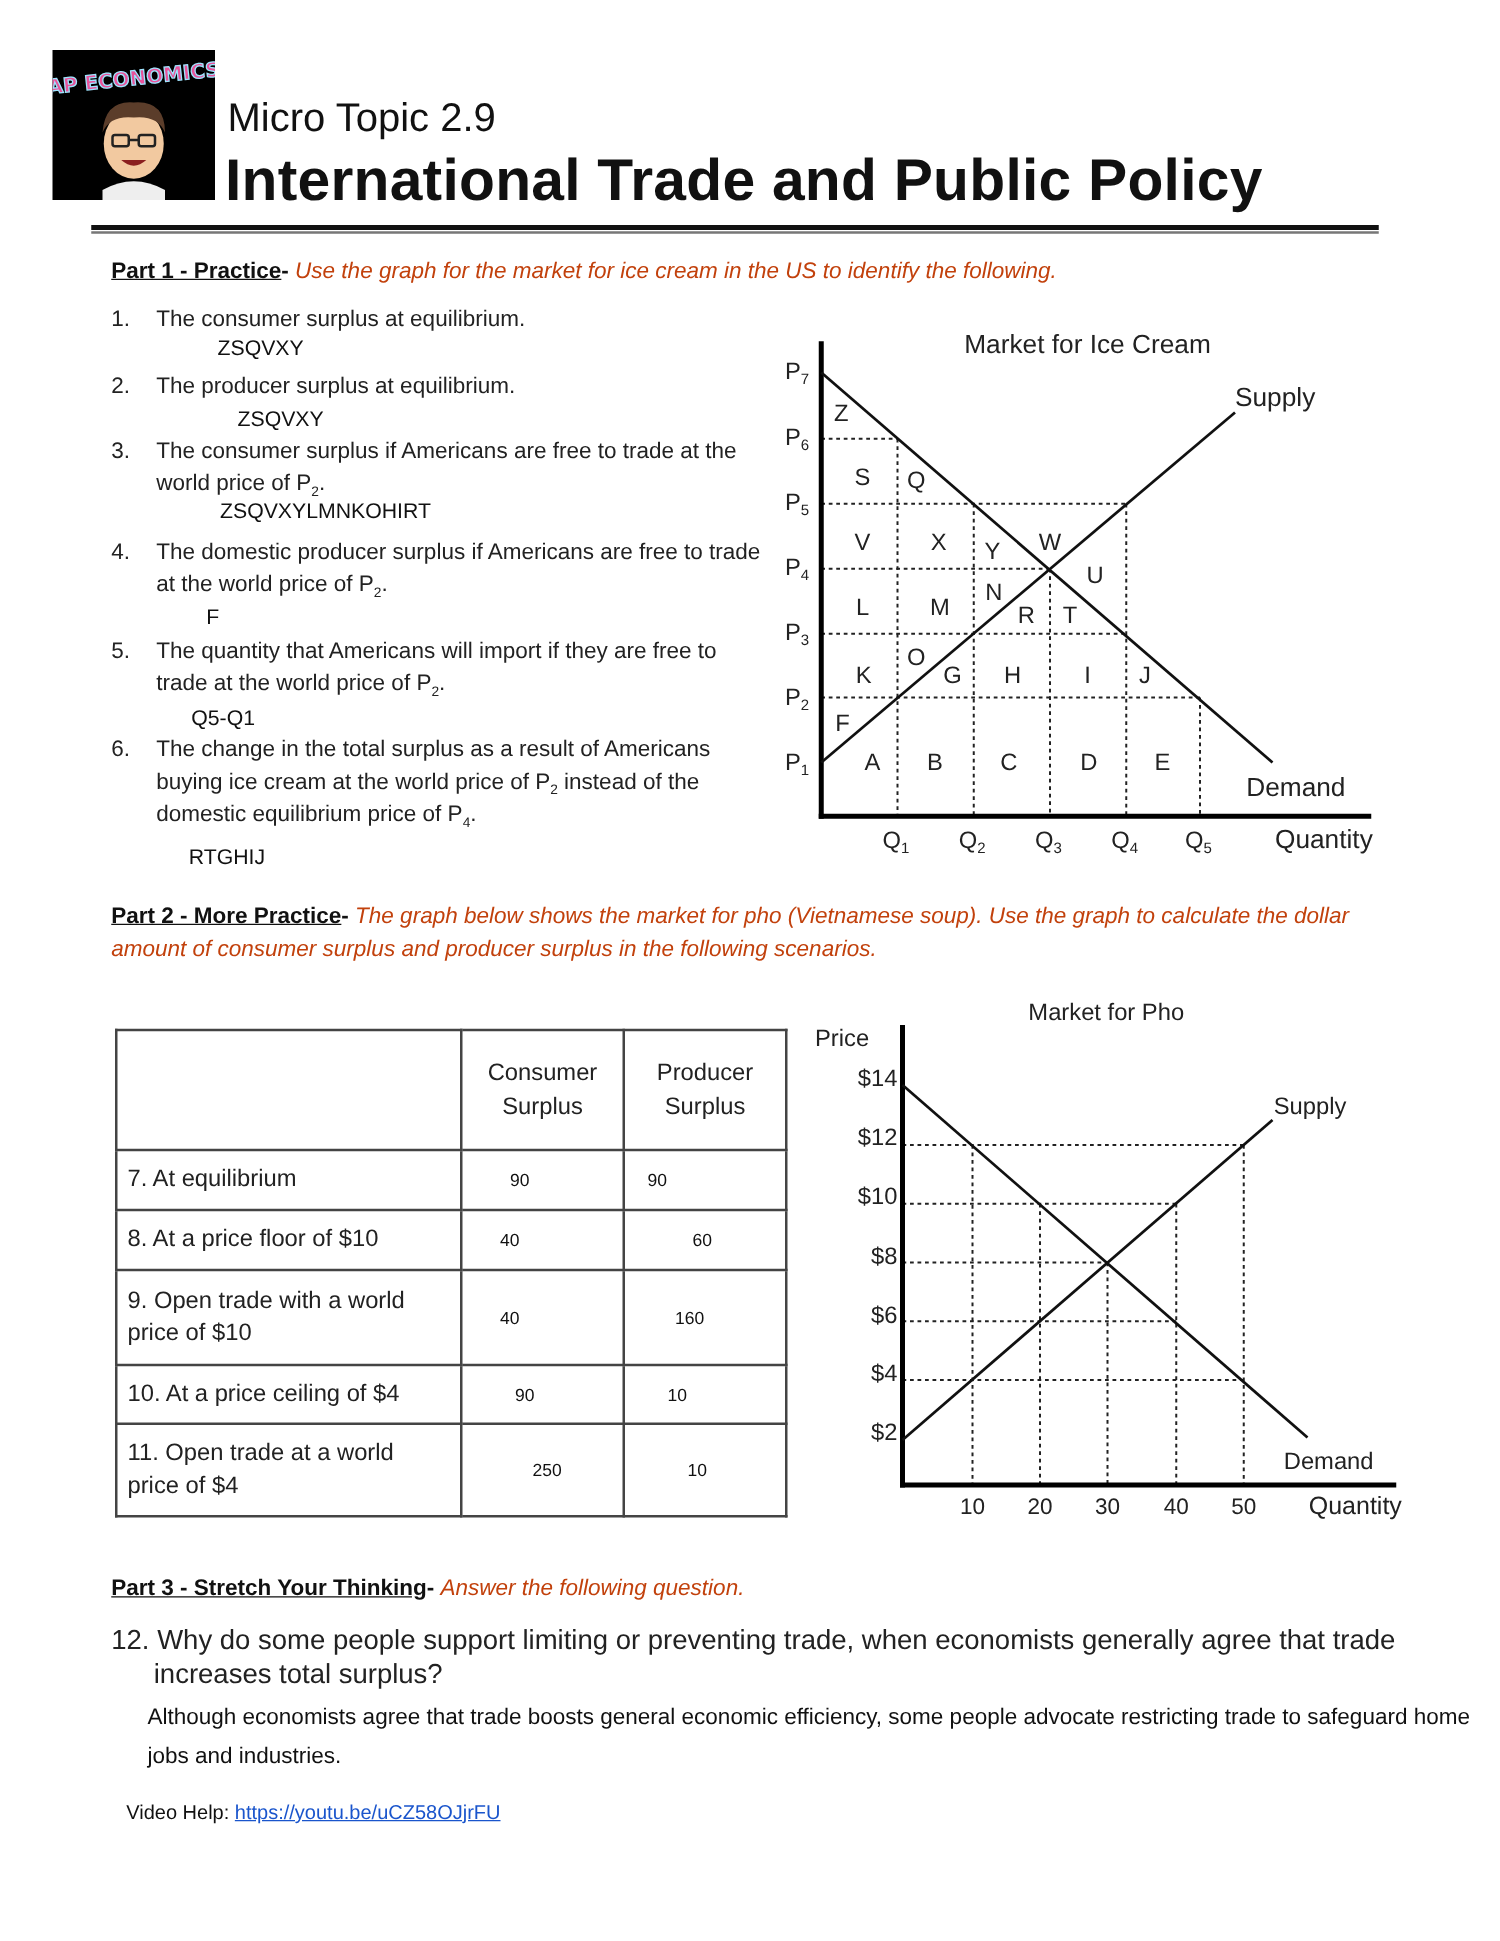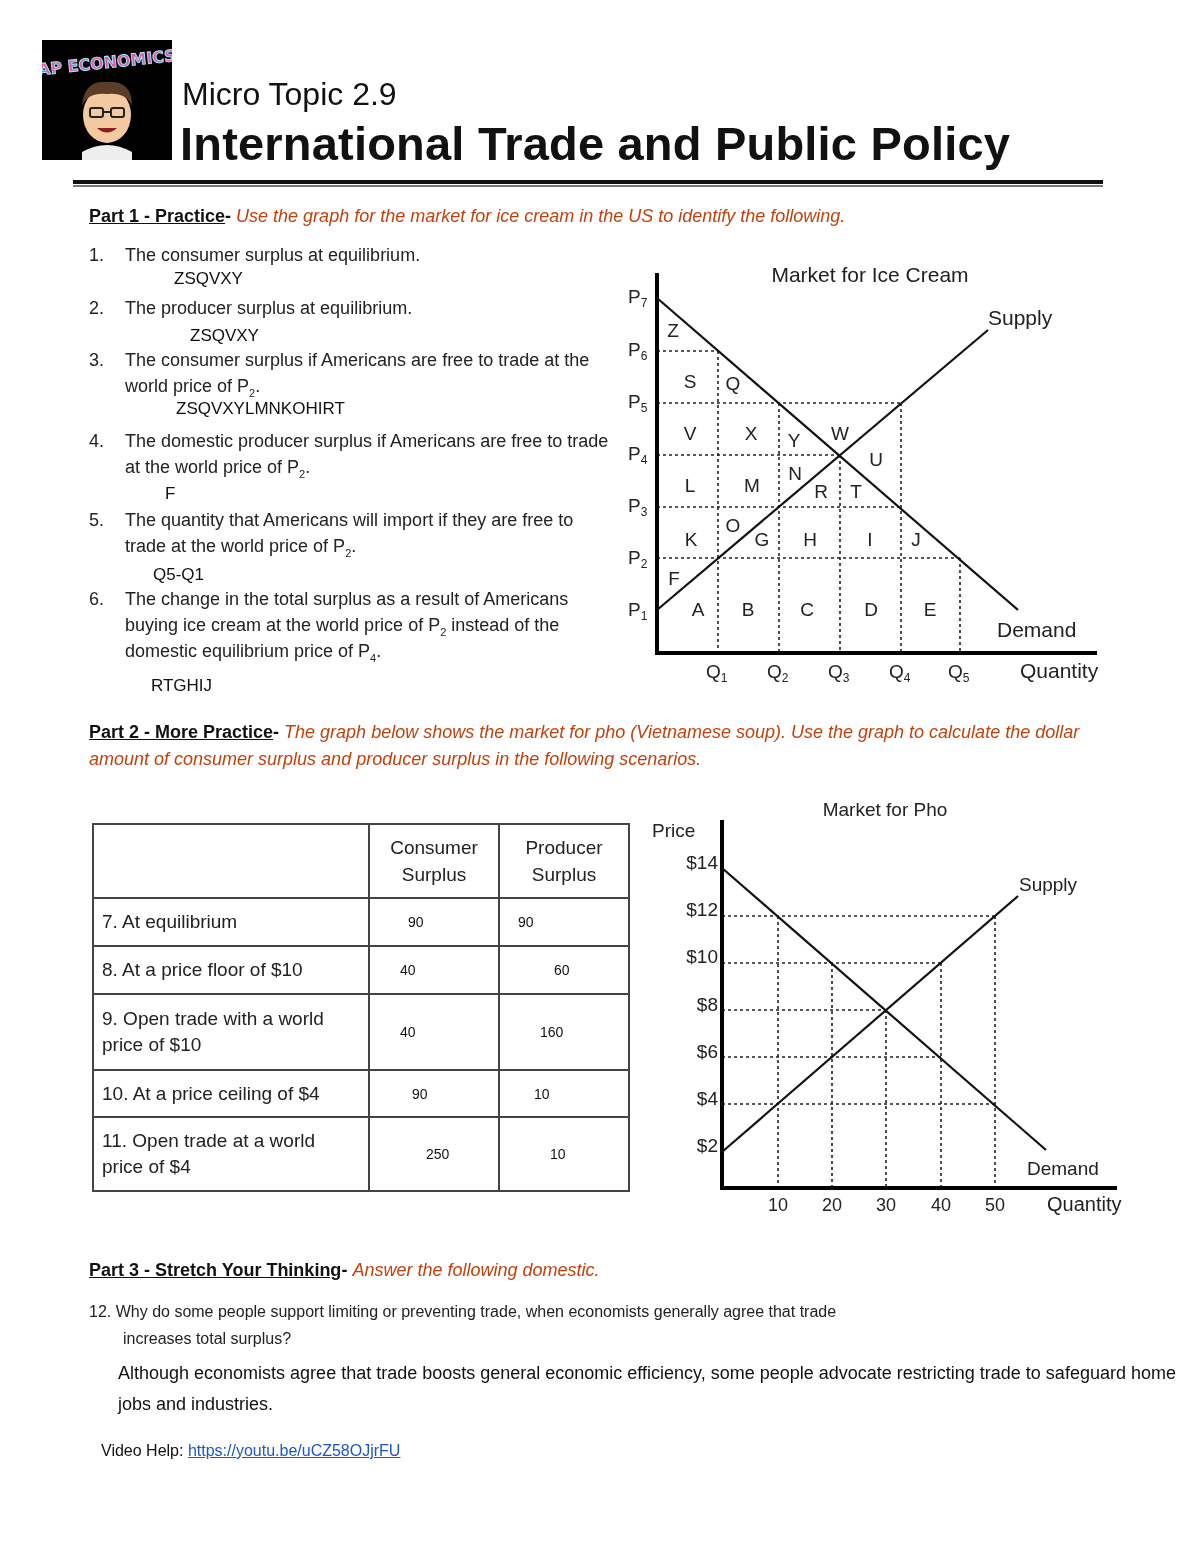--- a/index.html
+++ b/index.html
@@ -25,21 +25,21 @@
   .ans { font-size:17px; line-height:22px; color:#111; }
   sub { font-size:11px; line-height:0; }
 
   
   #tbl { left:92px; top:823px; border-collapse:collapse; font-size:19px; color:#222; }
   #tbl td, #tbl th { border:2px solid #444; padding:0 8px; font-weight:normal; }
   #tbl th { text-align:center; line-height:27px; }
   .cval { font-size:14px; color:#111; }
 
   
-  #q12 { left:89px; top:1298px; width:1060px; font-size:16px; line-height:27px; color:#222; }
+  #q12 { left:89px; top:1298px; width:1060px; font-size:22px; line-height:27px; color:#222; }
   #q12 .ind { padding-left:34px; }
   #ans12 { left:118px; top:1358px; width:1080px; font-size:18px; line-height:31px; color:#111; }
 
   #video { left:101px; top:1442px; font-size:16px; }
   #video a { color:#1a55cc; text-decoration:underline; }
 </style>
 </head>
 <body>
 
 <div id="logo" class="abs">
@@ -170,21 +170,21 @@
       <text x="310" y="361">E</text>
   </g>
 </svg>
 
 <div class="abs part-head" style="left:89px; top:719px; width:1040px; line-height:27px;">
   <span class="lbl">Part 2 - More Practice</span><span style="font-weight:bold">- </span><span class="desc">The graph below shows the market for pho (Vietnamese soup). Use the graph to calculate the dollar amount of consumer surplus and producer surplus in the following scenarios.</span>
 </div>
 
 <table id="tbl" class="abs">
   <tbody>
-      <tr style="height:74px;margin-left:32px;">
+      <tr style="height:96px;margin-left:32px;">
     <th style="width:258px;"></th>
     <th style="width:112px;">Consumer Surplus</th>
     <th style="width:112px;">Producer Surplus</th>
   </tr>
   <tr style="height:48px;">
     <td>7. At equilibrium</td>
     <td class="cval" style="padding-left:38px;">90</td>
     <td class="cval" style="padding-left:18px;">90</td>
   </tr>
   <tr style="height:48px;">
@@ -245,21 +245,21 @@
     <text x="246" y="421">30</text>
     <text x="301" y="421">40</text>
     <text x="355" y="421">50</text>
   </g>
   <text x="407" y="421" font-size="20" fill="#222">Quantity</text>
   <text x="379" y="101" font-size="19" fill="#222">Supply</text>
   <text x="387" y="385" font-size="19" fill="#222">Demand</text>
 </svg>
 
 <div class="abs part-head" style="left:89px; top:1258px;">
-  <span class="lbl">Part 3 - Stretch Your Thinking</span><span style="font-weight:bold">- </span><span class="desc">Answer the following domestic.</span>
+  <span class="lbl">Part 3 - Stretch Your Thinking</span><span style="font-weight:bold">- </span><span class="desc">Answer the following question.</span>
 </div>
 
 <div id="q12" class="abs">
   <div><span>12.</span> <span>Why do some people support limiting or preventing trade, when economists generally agree that trade</span></div>
   <div class="ind">increases total surplus?</div>
 </div>
 <div id="ans12" class="abs">Although economists agree that trade boosts general economic efficiency, some people advocate restricting trade to safeguard home jobs and industries.</div>
 
 <div id="video" class="abs">
   <span>Video Help: </span><a>https://youtu.be/uCZ58OJjrFU</a>

